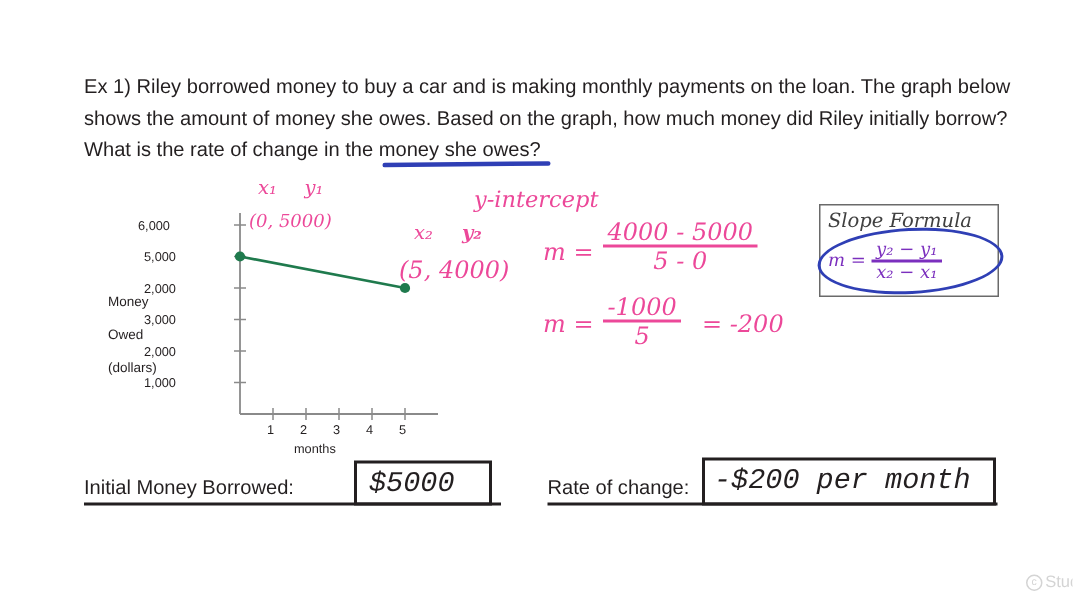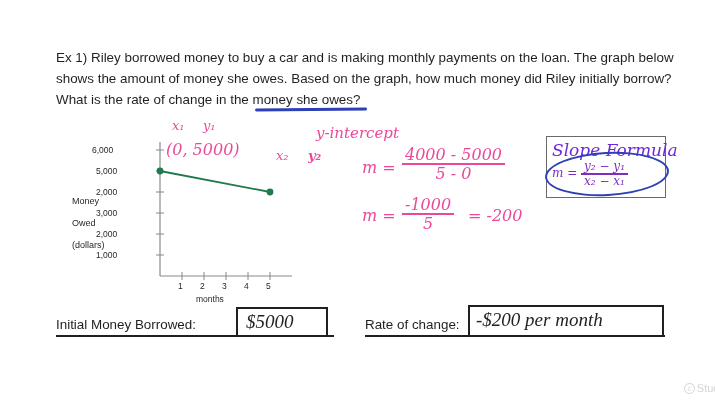--- a/index.html
+++ b/index.html
@@ -92,22 +92,22 @@
     top: 136px;
     width: 120px;
     height: 62px;
     border: 1px solid #6a6a6a;
     box-sizing: border-box;
   }
   .slope-title {
     position: absolute;
     left: 552px;
     top: 140px;
-    font-size: 17px;
-    color: #6d28d9;
+    font-size: 13px;
+    color: #404040;
     font-family: "DejaVu Serif", serif;
     font-style: italic;
   }
   .slope-formula {
     position: absolute;
     left: 552px;
     top: 160px;
     font-size: 12px;
     color: #7b2fbe;
     font-family: "DejaVu Serif", serif;
@@ -137,21 +137,21 @@
     background: #231f20;
   }
   .box-answer {
     position: absolute;
     border: 2px solid #231f20;
     box-sizing: border-box;
   }
   .ans-hand {
     position: absolute;
     color: #231f20;
-    font-family: Liberation Serif, serif;
+    font-family: Liberation Mono, monospace;
     font-style: italic;
   }
 
   .watermark {
     position: absolute;
     right: 12px;
     bottom: 8px;
     font-size: 11px;
     color: #d4d4d4;
     font-family: "Liberation Sans", sans-serif;
@@ -217,24 +217,25 @@
 
   <div class="axis-label" style="left:178px; top:281px;">1</div>
   <div class="axis-label" style="left:200px; top:281px;">2</div>
   <div class="axis-label" style="left:222px; top:281px;">3</div>
   <div class="axis-label" style="left:244px; top:281px;">4</div>
   <div class="axis-label" style="left:266px; top:281px;">5</div>
   <div class="axis-label" style="left:196px; top:294px;">months</div>
 
   <div class="hand" style="left:172px; top:118px; font-size:13px;">x₁</div>
   <div class="hand" style="left:203px; top:118px; font-size:13px;">y₁</div>
-  <div class="hand" style="left:166px; top:140px; font-size:16px;font-style:italic;">(0, 5000)</div>
+  <div class="hand" style="left:166px; top:140px; font-size:12px;font-style:italic;">(0, 5000)</div>
 
   <div class="hand" style="left:276px; top:148px; font-size:13px;">x₂</div>
   <div class="hand" style="left:308px; top:148px; font-size:13px;font-weight:bold;">y₂</div>
+  <div class="hand" style="left:266px; top:170px; font-size:16px;">(5, 4000)</div>
 
   <div class="hand" style="left:316px; top:124px; font-size:15px;">y-intercept</div>
 
   <div class="hand" style="left:362px; top:158px; font-size:16px;">m =</div>
   <div class="hand frac" style="left:402px; top:146px; font-size:16px;">
     <span class="num">4000 - 5000</span>
     <span class="den">5 - 0</span>
   </div>
 
   <div class="hand" style="left:362px; top:206px; font-size:16px;">m =</div>

